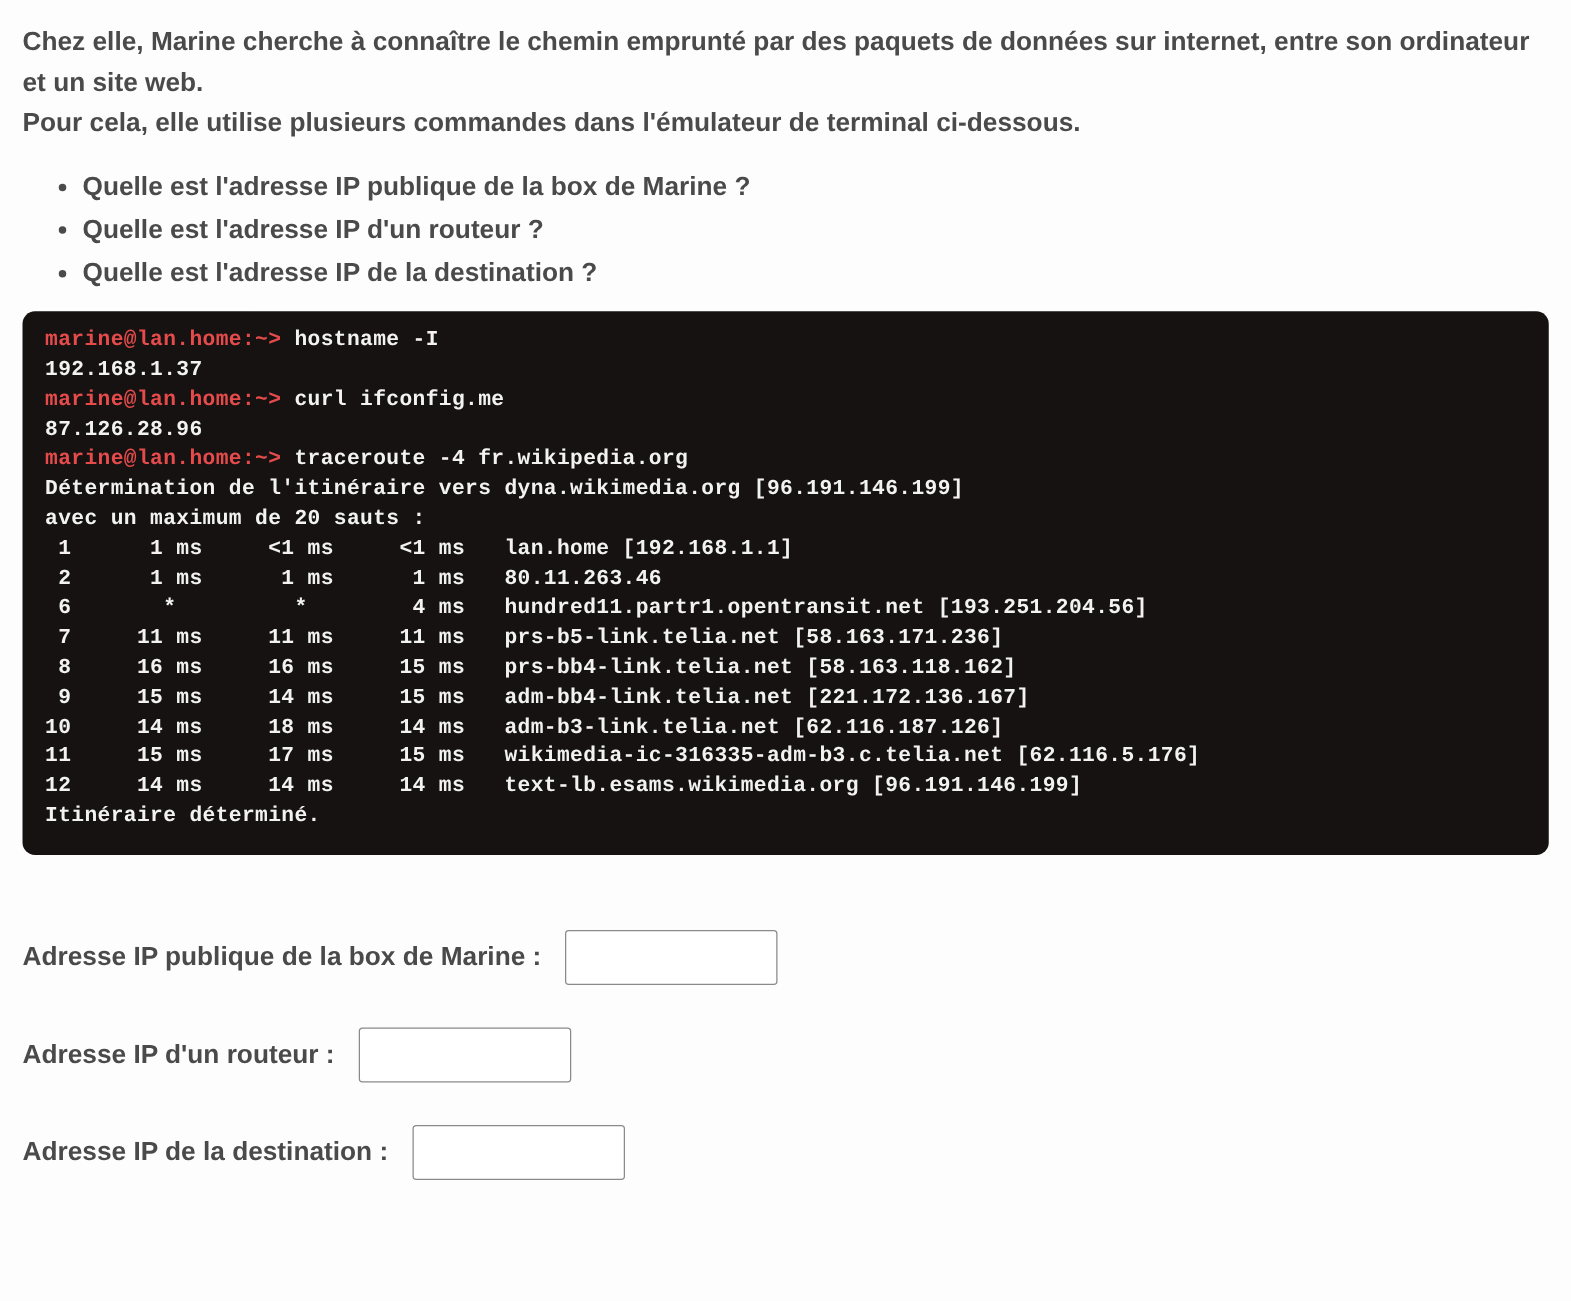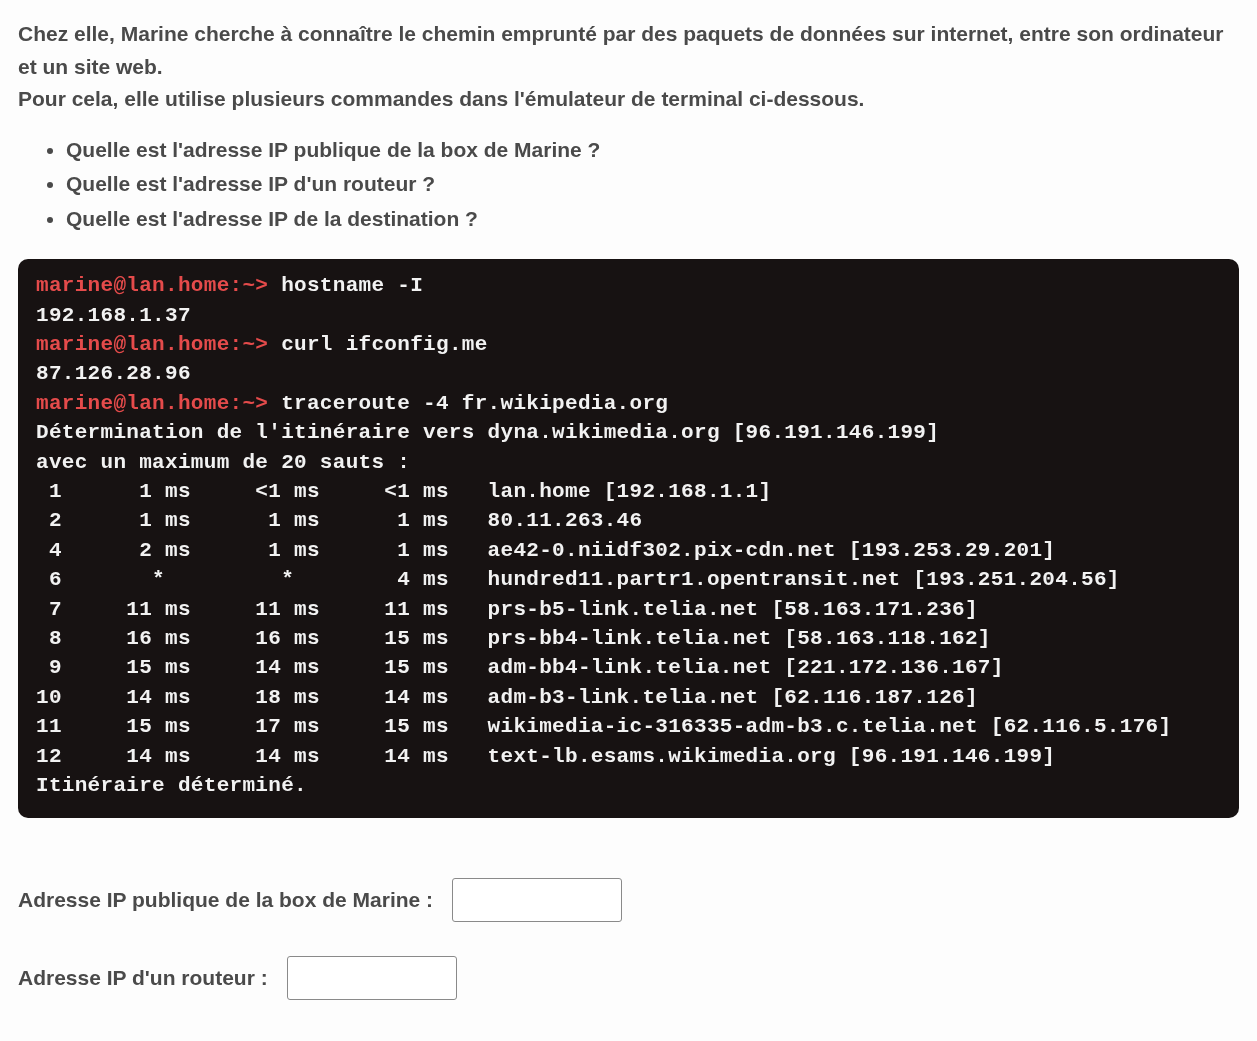--- a/index.html
+++ b/index.html
@@ -7,31 +7,31 @@
       margin: 0;
       padding: 18px 18px 40px 18px;
       font-family: "Segoe UI", Arial, sans-serif;
       font-size: 21px;
       line-height: 1.55;
       color: #4a4a4a;
       background: #fdfdfd;
     }
     .intro { margin-bottom: 14px; }
     .questions {
-      margin: 18px 0 24px 30px;
+      margin: 18px 0 14px 30px;
       padding-left: 18px;
     }
     .questions li { margin-bottom: 2px; }
     .terminal {
       background: #171212;
       color: #f2f2f2;
       border-radius: 10px;
       padding: 12px 18px 18px 18px;
       font-family: "Consolas", "Courier New", monospace;
-      font-size: 21px;
+      font-size: 17px;
       line-height: 1.4;
       font-weight: bold;
       letter-spacing: 0.3px;
       margin-bottom: 60px;
       overflow-x: auto;
     }
     .terminal .line { white-space: pre; }
     .terminal .prompt { color: #e54b4b; }
     .answers { margin-top: 20px; }
     .answer-row {
@@ -70,33 +70,36 @@
 <div class="terminal" id="terminal">
     <div class="line"><span class="prompt">marine@lan.home:~&gt;</span> hostname -I</div>
     <div class="line">192.168.1.37</div>
     <div class="line"><span class="prompt">marine@lan.home:~&gt;</span> curl ifconfig.me</div>
     <div class="line">87.126.28.96</div>
     <div class="line"><span class="prompt">marine@lan.home:~&gt;</span> traceroute -4 fr.wikipedia.org</div>
     <div class="line">Détermination de l'itinéraire vers dyna.wikimedia.org [96.191.146.199]</div>
     <div class="line">avec un maximum de 20 sauts :</div>
     <div class="line"> 1      1 ms     &lt;1 ms     &lt;1 ms   lan.home [192.168.1.1]</div>
     <div class="line"> 2      1 ms      1 ms      1 ms   80.11.263.46</div>
-    <div class="line"> 4      2 ms      1 ms      1 ms   ae42-0.niidf302.pix-cdn.net [193.253.29.201]</div>
     <div class="line"> 6       *         *        4 ms   hundred11.partr1.opentransit.net [193.251.204.56]</div>
     <div class="line"> 7     11 ms     11 ms     11 ms   prs-b5-link.telia.net [58.163.171.236]</div>
     <div class="line"> 8     16 ms     16 ms     15 ms   prs-bb4-link.telia.net [58.163.118.162]</div>
     <div class="line"> 9     15 ms     14 ms     15 ms   adm-bb4-link.telia.net [221.172.136.167]</div>
     <div class="line">10     14 ms     18 ms     14 ms   adm-b3-link.telia.net [62.116.187.126]</div>
     <div class="line">11     15 ms     17 ms     15 ms   wikimedia-ic-316335-adm-b3.c.telia.net [62.116.5.176]</div>
     <div class="line">12     14 ms     14 ms     14 ms   text-lb.esams.wikimedia.org [96.191.146.199]</div>
     <div class="line">Itinéraire déterminé.</div>
   </div>
 
 <div class="answers">
   <div class="answer-row">
     <span class="answer-label">Adresse IP publique de la box de Marine :</span>
     <input class="answer-input" type="text" style="">
   </div>
   <div class="answer-row">
     <span class="answer-label">Adresse IP d'un routeur :</span>
     <input class="answer-input" type="text" style="">
   </div>
+  <div class="answer-row">
+    <span class="answer-label">Adresse IP de la destination :</span>
+    <input class="answer-input" type="text" style="">
+  </div>
 </div>
 
 </body></html>

